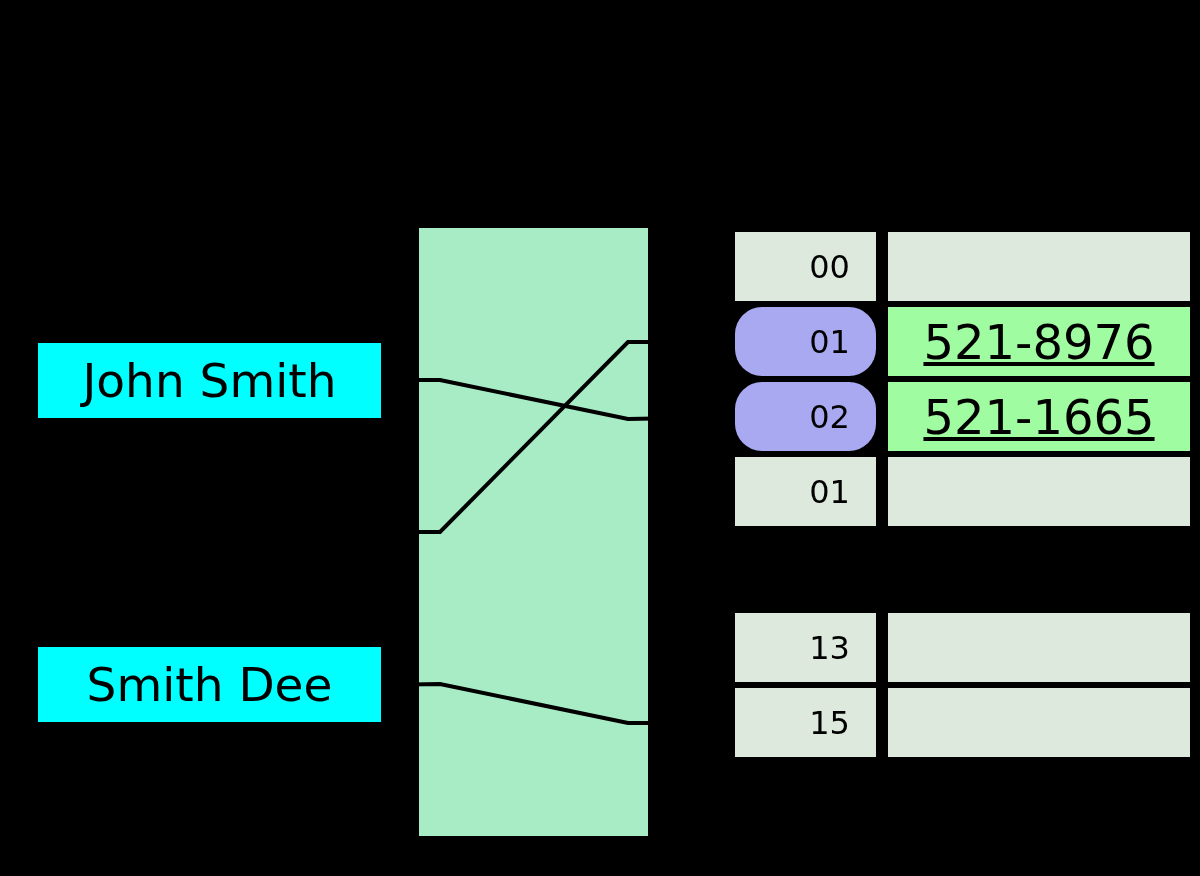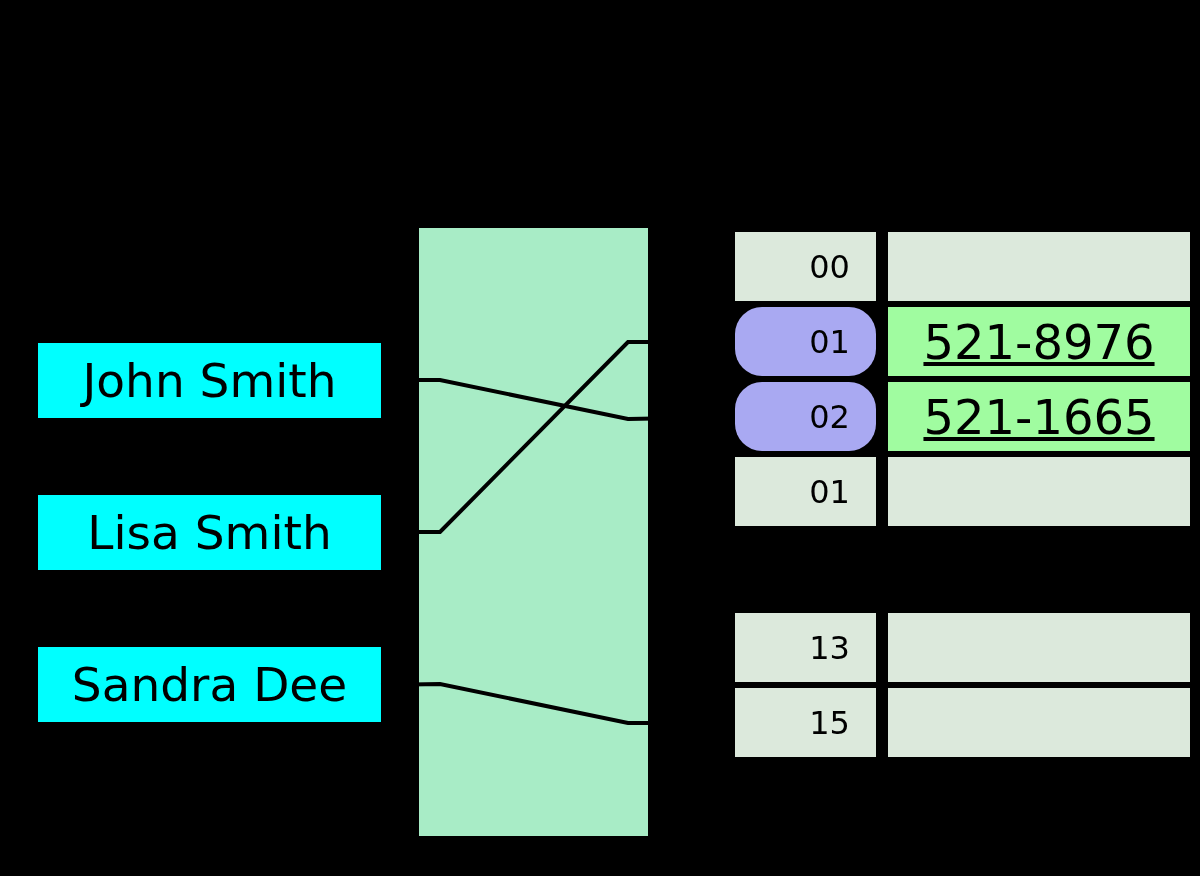--- a/index.html
+++ b/index.html
@@ -33,25 +33,22 @@
   .occupied .vcell{background:var(--green,#a0fca0);text-decoration:underline;}
 </style>
 </head>
 <body>
 
 <div class="canvas">
 
   <div class="key key-0">
     <span>John Smith</span>
   </div>
-  <div class="key key-1">
-    <span>Lisa Smith</span>
-  </div>
   <div class="key key-2">
-    <span>Sandra Dee</span>
+    <span>Smith Dee</span>
   </div>
 
   <div class="hashbox"></div>
 
   <svg class="lines" viewBox="0 0 1200 876">
     <polyline points="381,380 440,380 628,419 735,417"></polyline>
     <polyline points="381,532 440,532 628,342 735,342"></polyline>
     <polyline points="381,685 440,684 628,723 735,723"></polyline>
   </svg>
 

